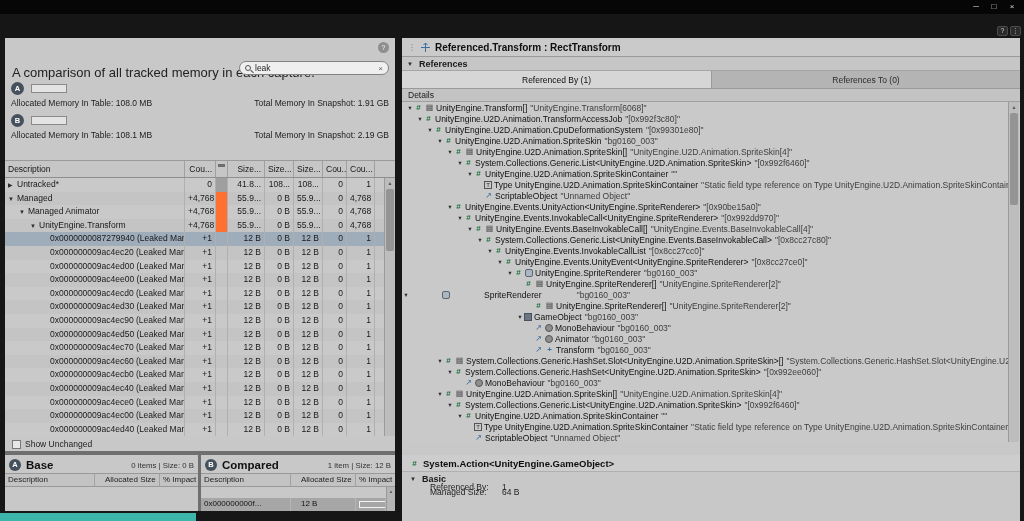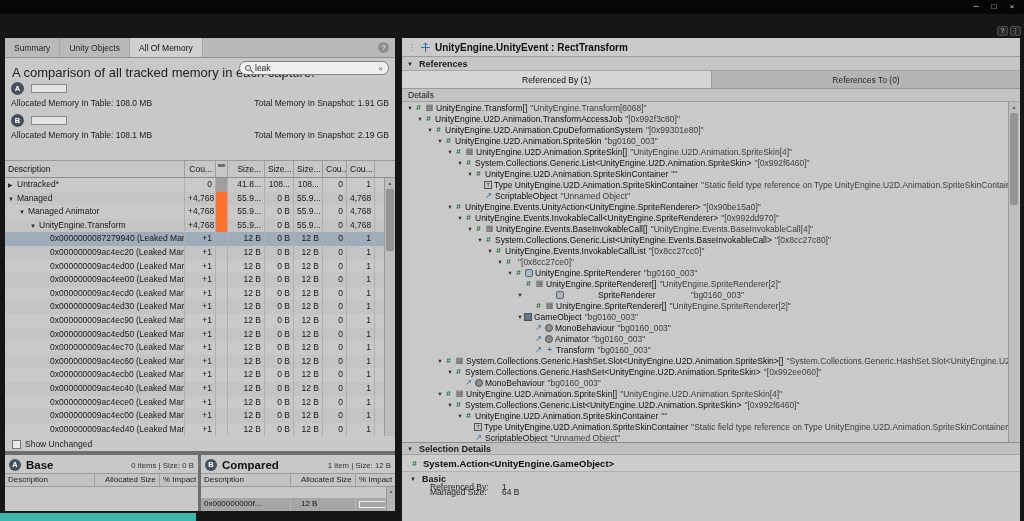--- a/index.html
+++ b/index.html
@@ -157,25 +157,20 @@
   <div class="titlebar">
     <span class="wctl wmin">─</span>
     <span class="wctl wmax">□</span>
     <span class="wctl wclose">×</span>
   </div>
   <span class="top-icon" style="left:997px;top:26px;">?</span>
   <span class="top-icon" style="left:1010px;top:26px;">⋮</span>
 
   <div id="left-panel" class="panel">
 
-    <div class="ltabs">
-      <div class="ltab">Summary</div>
-      <div class="ltab">Unity Objects</div>
-      <div class="ltab active">All Of Memory</div>
-    </div>
     <div class="help-circle">?</div>
 
     <div class="desc-text">A comparison of all tracked memory in each capture.</div>
 
     <div class="searchbox">
       <span class="mag"></span>
       <span class="searchtext">leak</span>
       <span class="searchclear">×</span>
     </div>
 
@@ -454,21 +449,21 @@
 
   <div class="tealbar"></div>
 
   <div id="right-panel" class="panel">
 
     <div class="rp-header">
       <span class="grip">⋮</span>
       <svg width="11" height="11">
         <path d="M5.5 1 L5.5 10 M1 5.5 L10 5.5 M5.5 1 L3.5 3 M5.5 1 L7.5 3" stroke="#3a6ea5" stroke-width="1" fill="none"></path>
       </svg>
-      <span class="rp-title">UnityEngine.UnityEvent : RectTransform</span>
+      <span class="rp-title">Referenced.Transform : RectTransform</span>
     </div>
 
     <div class="rp-refs">
       <span class="exp">▼</span>
       <span>References</span>
     </div>
 
     <div class="rp-tabs">
       <div class="rtab active">Referenced By (1)</div>
       <div class="rtab inactive">References To (0)</div>
@@ -560,37 +555,38 @@
         </div>
         <div class="node" style="padding-left: 84px;">
           <span class="exp2">▼</span>
           <span class="ic ic-hash">#</span>
           <span class="ntype">UnityEngine.Events.InvokableCallList</span>
           <span class="nname">"[0x8cc27cc0]"</span>
         </div>
         <div class="node" style="padding-left: 94px;">
           <span class="exp2">▼</span>
           <span class="ic ic-hash">#</span>
+          <span class="ntype">UnityEngine.Events.UnityEvent&lt;UnityEngine.SpriteRenderer&gt;</span>
           <span class="nname">"[0x8cc27ce0]"</span>
         </div>
         <div class="node" style="padding-left: 104px;">
           <span class="exp2">▼</span>
           <span class="ic ic-hash">#</span>
           <span class="ic ic-comp"></span>
           <span class="ntype">UnityEngine.SpriteRenderer</span>
           <span class="nname">"bg0160_003"</span>
         </div>
         <div class="node" style="padding-left: 114px;">
           <span class="exp2">&nbsp;</span>
           <span class="ic ic-hash">#</span>
           <span class="ic ic-grid">▦</span>
           <span class="ntype">UnityEngine.SpriteRenderer[]</span>
           <span class="nname">"UnityEngine.SpriteRenderer[2]"</span>
         </div>
-        <div class="node" style="padding-left: 114px; gap: 32px;">
+        <div class="node" style=" gap: 32px;">
           <span class="exp2">▼</span>
           <span class="ic ic-comp"></span>
           <span class="ntype">SpriteRenderer</span>
           <span class="nname">"bg0160_003"</span>
         </div>
         <div class="node" style="padding-left: 124px;">
           <span class="exp2">&nbsp;</span>
           <span class="ic ic-hash">#</span>
           <span class="ic ic-grid">▦</span>
           <span class="ntype">UnityEngine.SpriteRenderer[]</span>
@@ -674,24 +670,20 @@
           <span class="ntype">ScriptableObject</span>
           <span class="nname">"Unnamed Object"</span>
         </div>
       </div>
 
     <div class="rp-vscroll">
       <div class="varrow">▲</div>
       <div class="vthumb"></div>
     </div>
 
-    <div class="rp-selbar">
-      <span class="exp">▼</span>
-      <span>Selection Details</span>
-    </div>
 
     <div class="rp-selrow">
       <span class="ic ic-hash">#</span>
       <span class="sel-title">System.Action&lt;UnityEngine.GameObject&gt;</span>
     </div>
 
     <div class="rp-basic">
       <span class="exp">▼</span>
       <span>Basic</span>
     </div>

